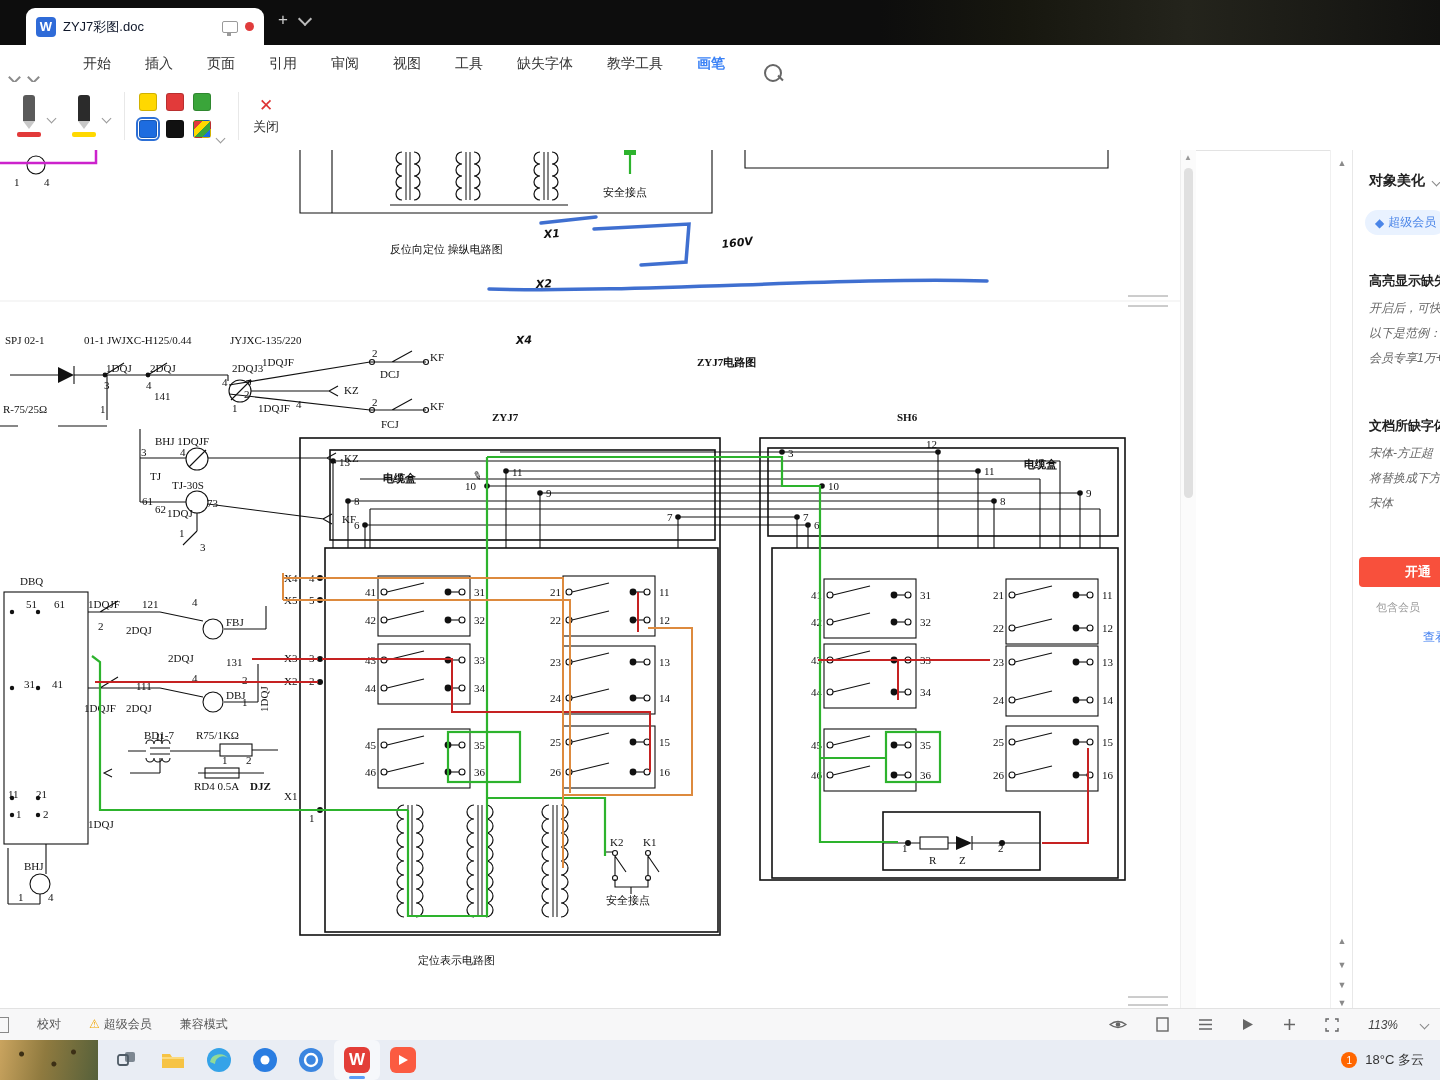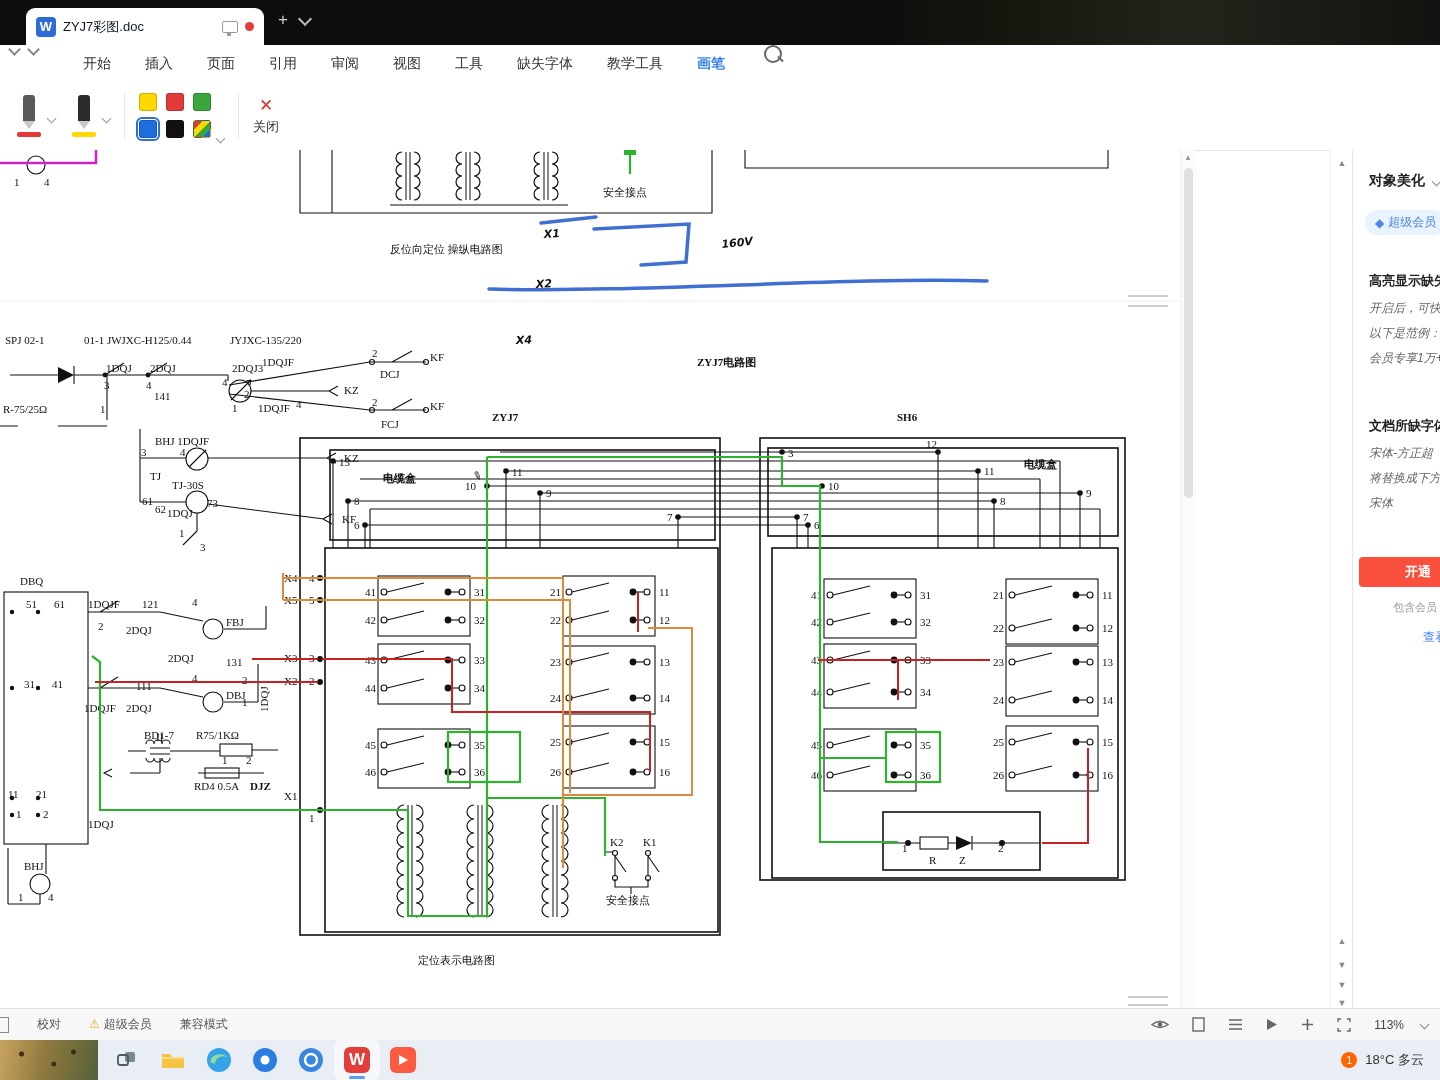--- a/index.html
+++ b/index.html
@@ -14,21 +14,21 @@
   .wicon{width:20px;height:20px;background:#2f6bd8;color:#fff;border-radius:4px;font-weight:bold;
     display:flex;align-items:center;justify-content:center;font-size:13px;flex:none;}
   .tab-title{font-size:13px;color:#0f172a;flex:1;white-space:nowrap;overflow:hidden;}
   .monitor{width:14px;height:10px;border:1.5px solid #9a9a9a;border-radius:2px;position:relative;flex:none;}
   .monitor:after{content:"";position:absolute;left:4px;bottom:-4px;width:4px;height:3px;background:#9a9a9a;}
   .rec-dot{width:9px;height:9px;border-radius:50%;background:#e03c3c;flex:none;}
   .tab-plus{position:absolute;left:278px;top:10px;color:#cfcfcf;font-size:17px;}
   .tab-chev{position:absolute;left:300px;top:14px;width:8px;height:8px;border-right:2px solid #bbb;border-bottom:2px solid #bbb;transform:rotate(45deg);}
 
   
-  .menubar{position:absolute;left:0;top:45px;width:1241px;height:37px;background:#fff;display:flex;align-items:flex-start;}
+  .menubar{position:absolute;left:0;top:45px;width:1241px;height:37px;background:#fff;display:flex;align-items:flex-end;}
   .mb-chevs{display:flex;gap:10px;margin-left:10px;}
   .chev{width:7px;height:7px;border-right:2px solid #8a8a8a;border-bottom:2px solid #8a8a8a;transform:rotate(45deg);}
   #menu-tabs{display:flex;margin-left:28px;}
   .mtab{padding:0 17px;font-size:14px;color:#333;height:37px;line-height:37px;cursor:default;}
   .mtab.active{color:#3b82f6;font-weight:bold;}
   .menu-search{width:14px;height:14px;border:2px solid #666;border-radius:50%;position:relative;margin-left:22px;}
   .menu-search:after{content:"";position:absolute;left:11px;top:11px;width:7px;height:2px;background:#666;transform:rotate(45deg);}
 
   
   .toolbar{position:absolute;left:0;top:82px;width:1440px;height:68px;background:#fff;border-bottom:1px solid #e3e3e3;display:flex;align-items:center;}
@@ -75,30 +75,30 @@
   
   .sidebar{position:absolute;left:1352px;top:150px;width:88px;height:858px;background:#fff;border-left:1px solid #e8e8e8;box-sizing:border-box;font-size:12px;color:#666;}
   .sb-title{position:absolute;left:16px;top:22px;font-size:14px;font-weight:bold;color:#222;white-space:nowrap;}
   .sb-title-chev{position:absolute;left:80px;top:28px;width:6px;height:6px;border-right:1.5px solid #888;border-bottom:1.5px solid #888;transform:rotate(45deg);}
   .sb-pill{position:absolute;left:12px;top:60px;background:#e9f2ff;color:#4a85e8;border-radius:14px;padding:4px 10px;font-size:12px;white-space:nowrap;display:flex;align-items:center;gap:4px;}
   .sb-sec{position:absolute;left:16px;right:0;}
   .sb-h{font-size:13px;font-weight:bold;color:#222;white-space:nowrap;margin-bottom:6px;}
   .sb-l{line-height:25px;white-space:nowrap;font-style:italic;}
   .sb-cta{position:absolute;left:6px;top:407px;width:82px;height:30px;background:var(--member-red,#f8503c);color:#fff;
     border-radius:4px 0 0 4px;font-size:13px;font-weight:bold;display:flex;align-items:center;justify-content:flex-end;padding-right:10px;box-sizing:border-box;}
-  .sb-sub{position:absolute;left:40px;top:450px;font-size:11px;color:#999;white-space:nowrap;}
+  .sb-sub{position:absolute;left:23px;top:450px;font-size:11px;color:#999;white-space:nowrap;}
   .sb-link{position:absolute;left:70px;top:479px;color:#3f7df0;font-size:12px;white-space:nowrap;}
 
   
   .statusbar{position:absolute;left:0;top:1008px;width:1440px;height:32px;background:#f7f7f8;border-top:1px solid #e2e2e2;
     display:flex;align-items:center;font-size:12px;color:#555;box-sizing:border-box;}
   .st-part{width:12px;height:14px;border:1.5px solid #888;border-left:none;margin-left:-4px;}
   .st-item{margin-left:28px;white-space:nowrap;}
   .warn{color:#f0a500;margin-right:4px;}
-  .st-right{position:absolute;right:12px;display:flex;align-items:center;gap:23px;color:#666;}
+  .st-right{position:absolute;right:12px;display:flex;align-items:center;gap:29px;color:#666;font-style:italic;}
   .zoom{font-size:12px;color:#444;}
   .z-chev{width:6px;height:6px;border-right:1.5px solid #888;border-bottom:1.5px solid #888;transform:rotate(45deg);margin-left:-6px;}
 
   
   .taskbar{position:absolute;left:0;top:1040px;width:1440px;height:40px;background:#e9edf4;display:flex;align-items:center;}
   .weather{position:absolute;left:0;top:0;width:98px;height:40px;
     background:
       radial-gradient(circle at 22% 35%, #3c2f15 0 2px, transparent 3px),
       radial-gradient(circle at 55% 60%, #3c2f15 0 2px, transparent 3px),
       radial-gradient(circle at 75% 30%, #3c2f15 0 2px, transparent 3px),

